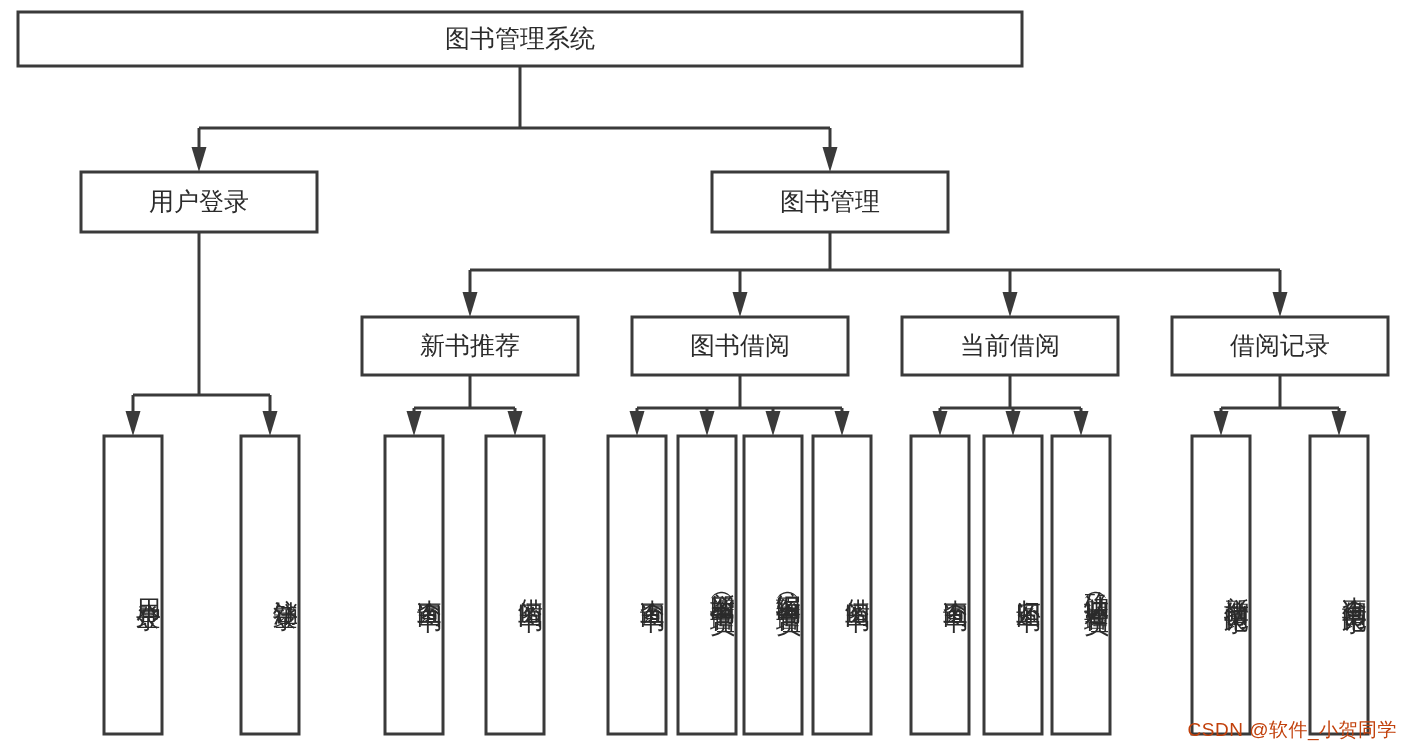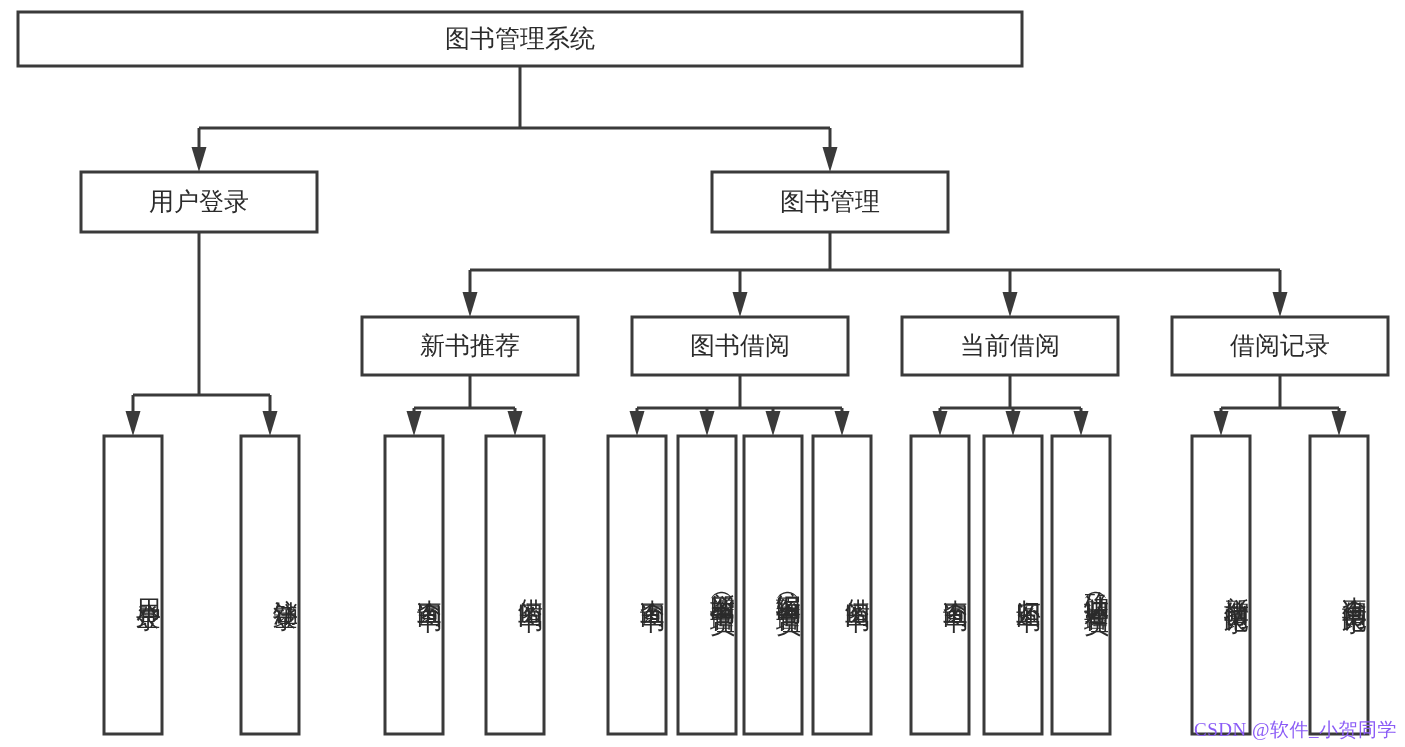--- a/index.html
+++ b/index.html
@@ -63,23 +63,23 @@
     white-space: nowrap;
     pointer-events: none;
     display: flex;
     align-items: flex-start;
     justify-content: center;
   }
   .watermark {
     position: absolute;
     right: 8px;
     bottom: 4px;
-    font-family: Liberation Serif, serif;
+    font-family: Liberation Sans, sans-serif;
     font-size: 19px;
-    color: #8b5cf6;
+    color: #c2410c;
     letter-spacing: 0.5px;
     white-space: nowrap;
   }
 </style>
 </head>
 <body>
 
 <div id="diagram-root">
 
   <svg id="tree-svg" viewBox="0 0 1405 747">

